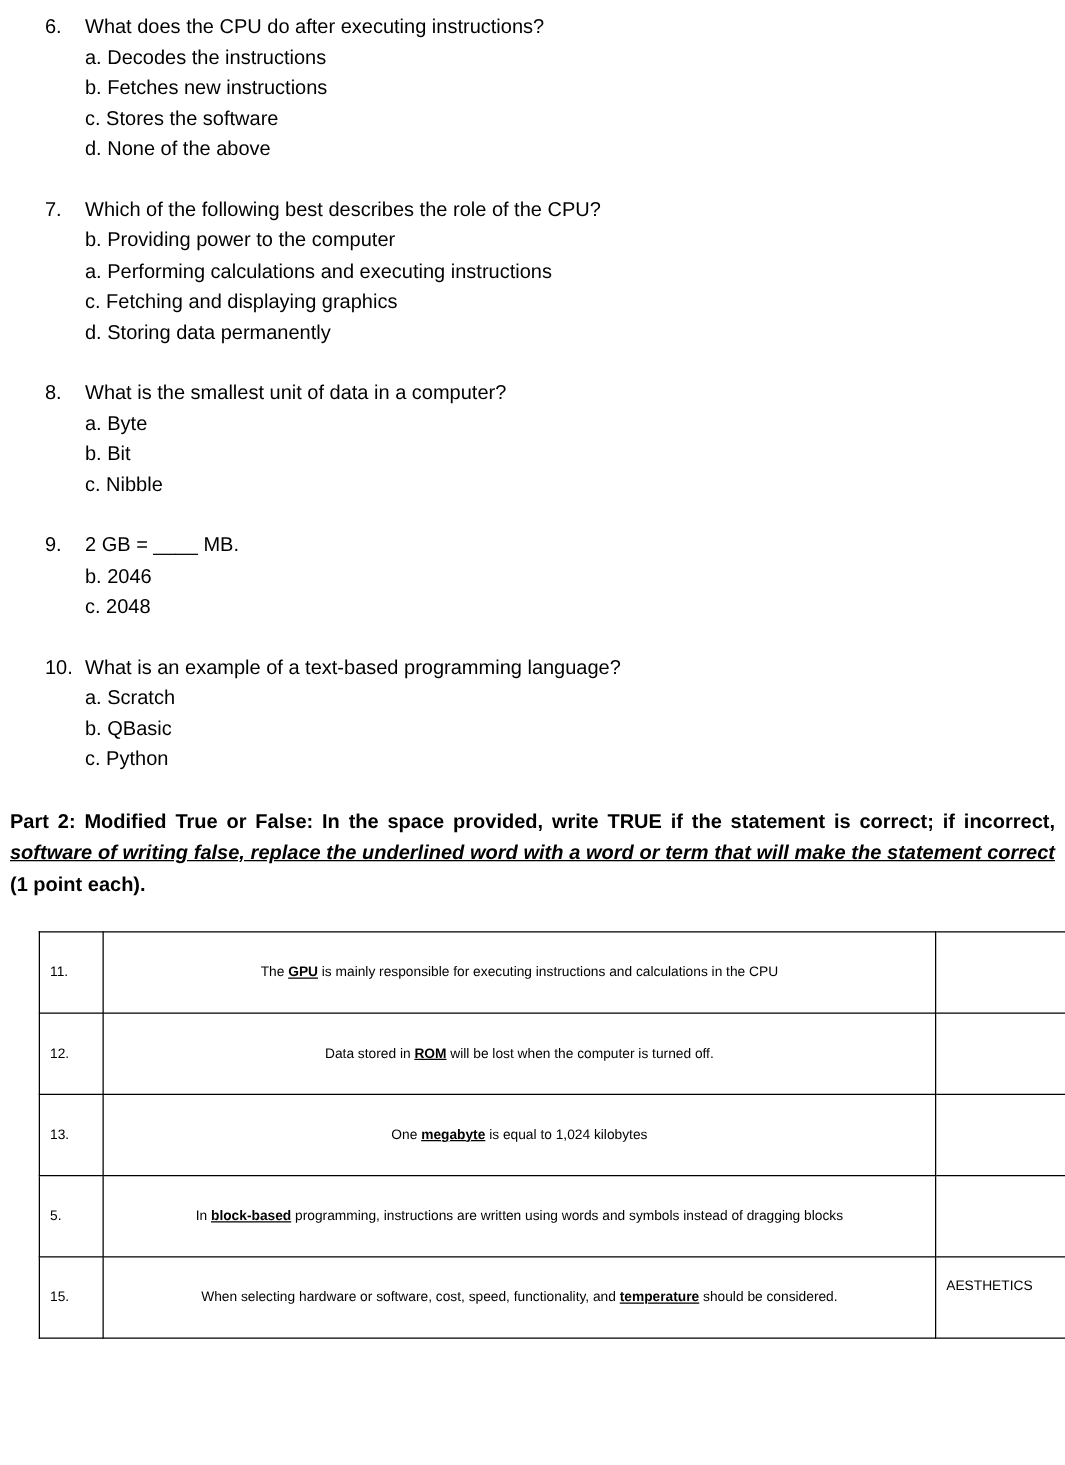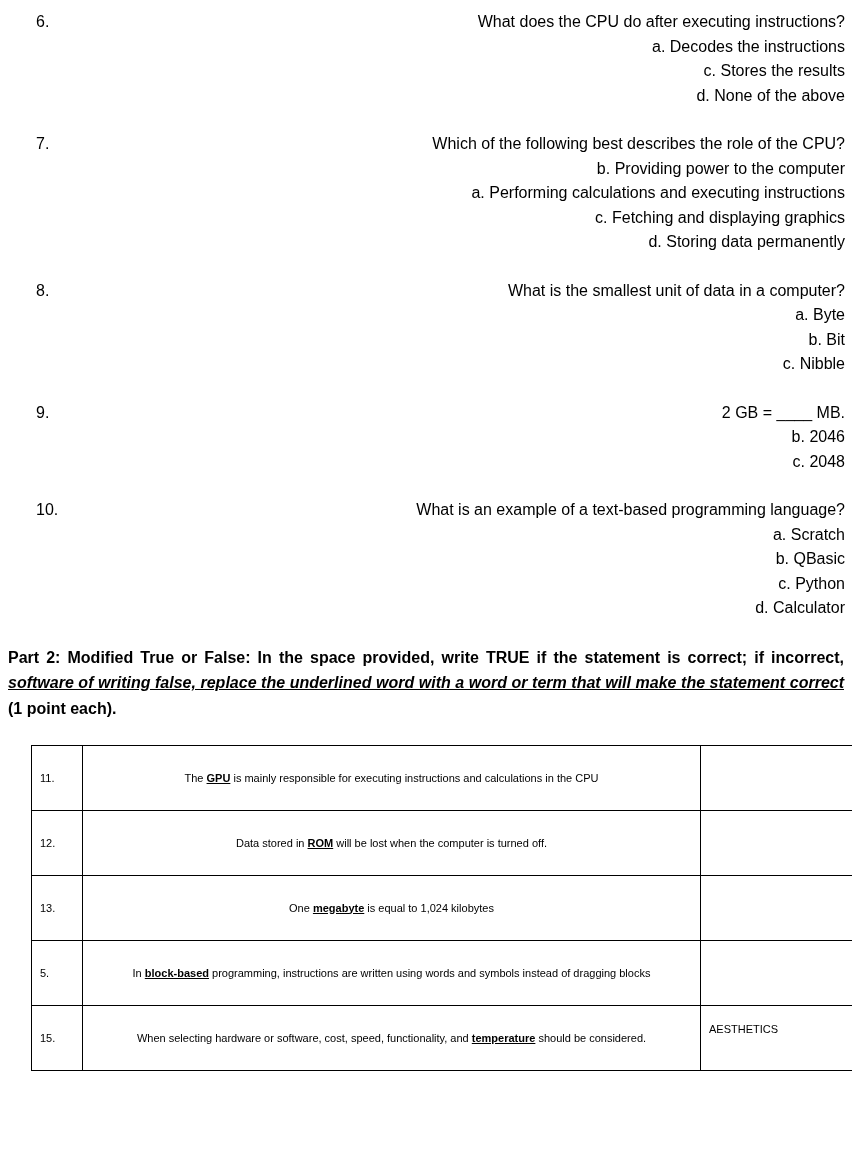--- a/index.html
+++ b/index.html
@@ -29,21 +29,20 @@
     display: flex;
     margin-bottom: 24px;
   }
   .q-num {
     width: 32px;
     flex-shrink: 0;
     line-height: 24.5px;
   }
   .q-body {
     flex: 1;
-    text-align: right;
   }
   .q-text, .q-option {
     line-height: 24.5px;
     white-space: pre-wrap;
   }
   
   .part2 {
     font-weight: bold;
     text-align: justify;
     line-height: 25.5px;
@@ -67,21 +66,21 @@
   }
   td.cell-num {
     width: 42px;
     padding: 0 0 0 8px;
     vertical-align: middle;
   }
   td.cell-statement {
     width: 617px;
     text-align: center;
     vertical-align: middle;
-    padding: 8px 0;
+    padding: 8px 24px;
   }
   td.cell-answer {
     width: 151px;
     vertical-align: top;
     text-align: left;
     padding: 12px 8px;
   }
   tr.tf-row {
     height: 65px;
   }
@@ -95,21 +94,22 @@
 
 <div class="page">
 
   <div class="questions">
 
     <div class="question">
       <div class="q-num">6.</div>
       <div class="q-body">
         <div class="q-text">What does the CPU do after executing instructions?</div>
         <div class="q-option">a. Decodes the instructions</div>
-        <div class="q-option">c. Stores the results</div>
+        <div class="q-option">b. Fetches new instructions</div>
+        <div class="q-option">c. Stores the software</div>
         <div class="q-option">d. None of the above</div>
       </div>
     </div>
 
     <div class="question">
       <div class="q-num">7.</div>
       <div class="q-body">
         <div class="q-text">Which of the following best describes the role of the CPU?</div>
         <div class="q-option">b. Providing power to the computer</div>
         <div class="q-option">a. Performing calculations and executing instructions</div>
@@ -137,21 +137,20 @@
       </div>
     </div>
 
     <div class="question">
       <div class="q-num">10.</div>
       <div class="q-body">
         <div class="q-text">What is an example of a text-based programming language?</div>
         <div class="q-option">a. Scratch</div>
         <div class="q-option">b. QBasic</div>
         <div class="q-option">c. Python</div>
-        <div class="q-option">d. Calculator</div>
       </div>
     </div>
 
   </div>
 
   <p class="part2"><span>Part 2: Modified True or False: In the space provided, write TRUE if the statement is correct; if incorrect, </span><span class="emphasis">software of writing false, replace the underlined word with a word or term that will make the statement correct</span><span> (1 point each).</span></p>
 
   <table class="tf-table">
     <tbody>
       <tr class="tf-row">

